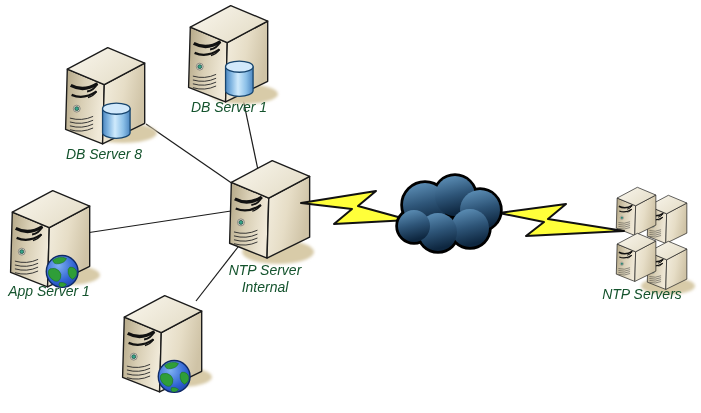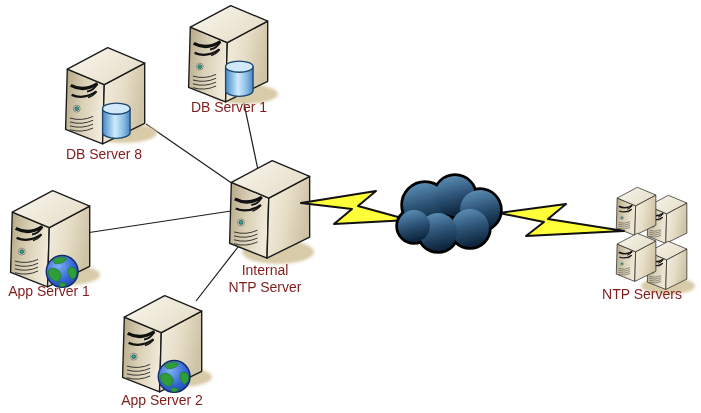--- a/index.html
+++ b/index.html
@@ -3,22 +3,22 @@
 <meta charset="utf-8">
 <style>
   html,body{margin:0;padding:0;background:#fff;}
   #canvas{
     position:relative;width:701px;height:413px;background:#ffffff;overflow:hidden;
     font-family:"Liberation Sans",sans-serif;
   }
   #diagram-svg{position:absolute;left:0;top:0;}
   .lbl{
     position:absolute;transform:translateX(-50%);
-    font-size:14px;line-height:17px;color:#7f1d1d;
-    white-space:nowrap;text-align:center;
+    font-size:14px;line-height:17px;color:#14532d;
+    white-space:nowrap;text-align:center;font-style:italic;
   }
 </style>
 </head>
 <body>
 
 <div id="canvas">
 
   <svg id="diagram-svg" width="701" height="413" viewBox="0 0 701 413">
     <defs>
       <linearGradient id="gFront" x1="0" y1="0" x2="1" y2="0.25">
@@ -163,20 +163,19 @@
         <circle cx="470" cy="228" r="19" fill="url(#gCloud)"></circle>
         <circle cx="438" cy="232" r="19" fill="url(#gCloud)"></circle>
         <circle cx="414" cy="226" r="16" fill="url(#gCloud)"></circle>
       </g>
     </g>
   </svg>
 
   <div class="lbl" style="left:229px;top:99px">DB Server 1</div>
   <div class="lbl" style="left:104px;top:146px">DB Server 8</div>
   <div class="lbl" style="left:49px;top:283px">App Server 1</div>
-  <div class="lbl" style="left:162px;top:392px">App Server 2</div>
   <div class="lbl" style="left:265px;top:262px">
+    <div>NTP Server</div>
     <div>Internal</div>
-    <div>NTP Server</div>
   </div>
   <div class="lbl" style="left:642px;top:286px">NTP Servers</div>
 
 </div>
 
 </body></html>

